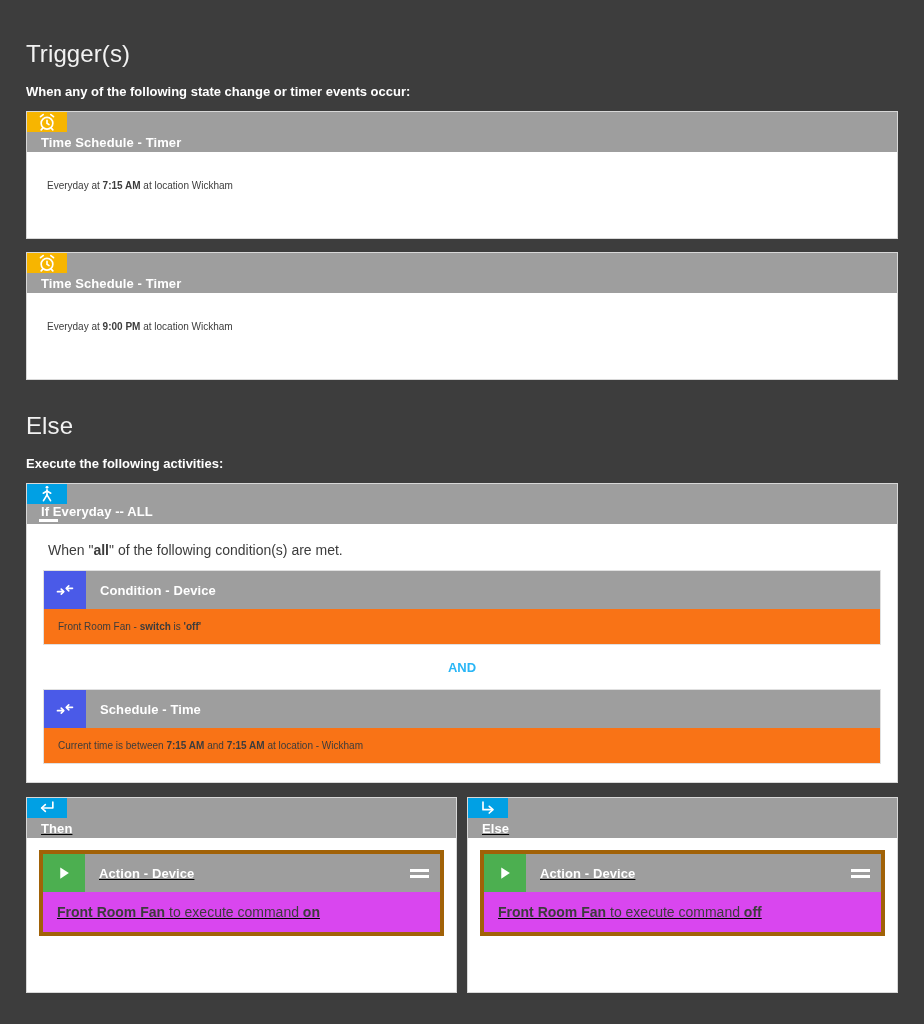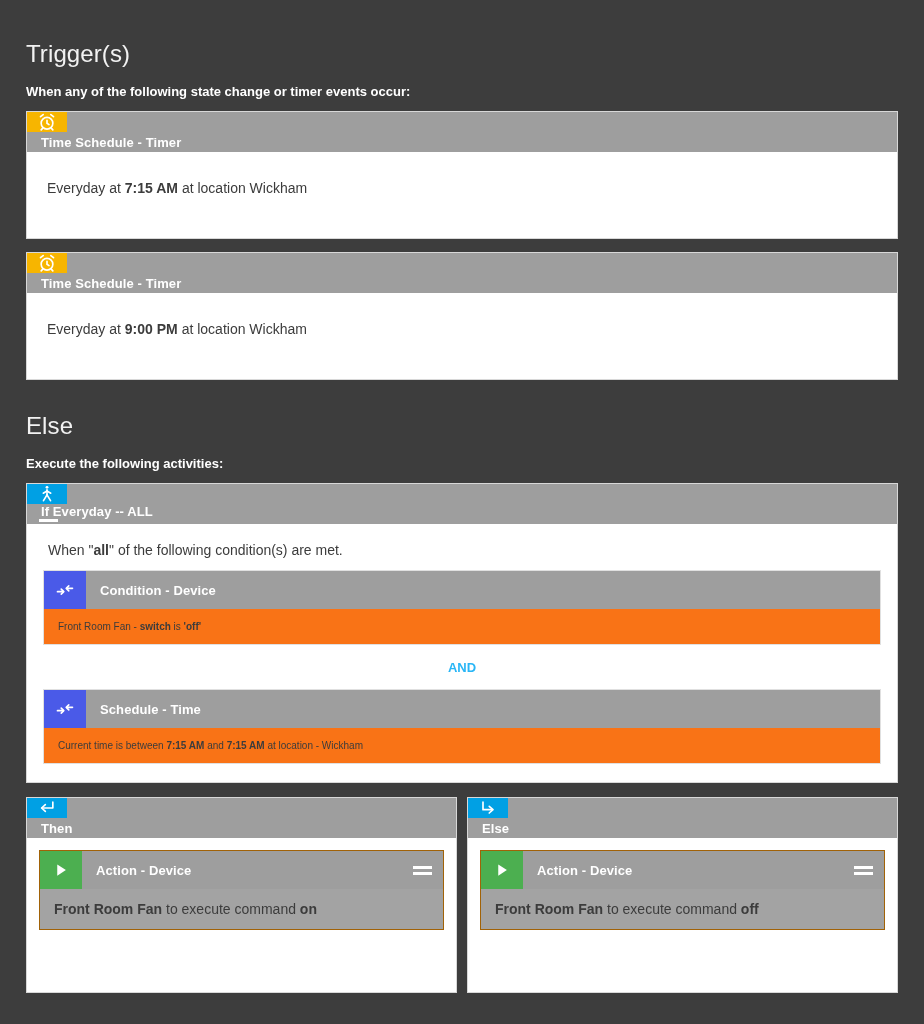--- a/index.html
+++ b/index.html
@@ -90,21 +90,21 @@
     display: block;
     width: 19px;
     height: 9px;
     border-top: 3px solid #ffffff;
     border-bottom: 3px solid #ffffff;
   }
 
   .card-body {
     padding: 22px 20px 10px 20px;
     color: #3c3c3c;
-    font-size: 14px;
+    font-size: 10px;
   }
   .card-body b { font-weight: bold; }
 
   
   .trigger-card .card-body { height: 86px; padding-top: 28px; }
 
   #flow-title { padding-top: 34px; }
   #flow-sub   { padding-top: 19px; }
 
   
@@ -142,32 +142,33 @@
     font-size: 13px;
     font-weight: bold;
     padding: 15px 0 14px 0;
   }
 
   
   .branches {
     display: flex;
     gap: 10px;
     margin-top: 14px;
+    text-decoration: underline;
   }
   .branch {
     flex: 1;
     background: #ffffff;
     border: 1px solid #d8d8d8;
     height: 196px;
     display: flex;
     flex-direction: column;
   }
   .branch-body { padding: 12px 12px 0 12px; }
 
-  .action-card { border: 1px solid #a16207; background: #a3a3a3; }
+  .action-card { border: 4px solid #a16207; background: #d946ef; }
   .action-head {
     background: #9e9e9e;
     height: 38px;
     display: flex;
     align-items: stretch;
   }
   .action-head .icon-box { width: 42px; min-width: 42px; }
   .action-body {
     padding: 12px 14px;
     color: #3c3c3c;

